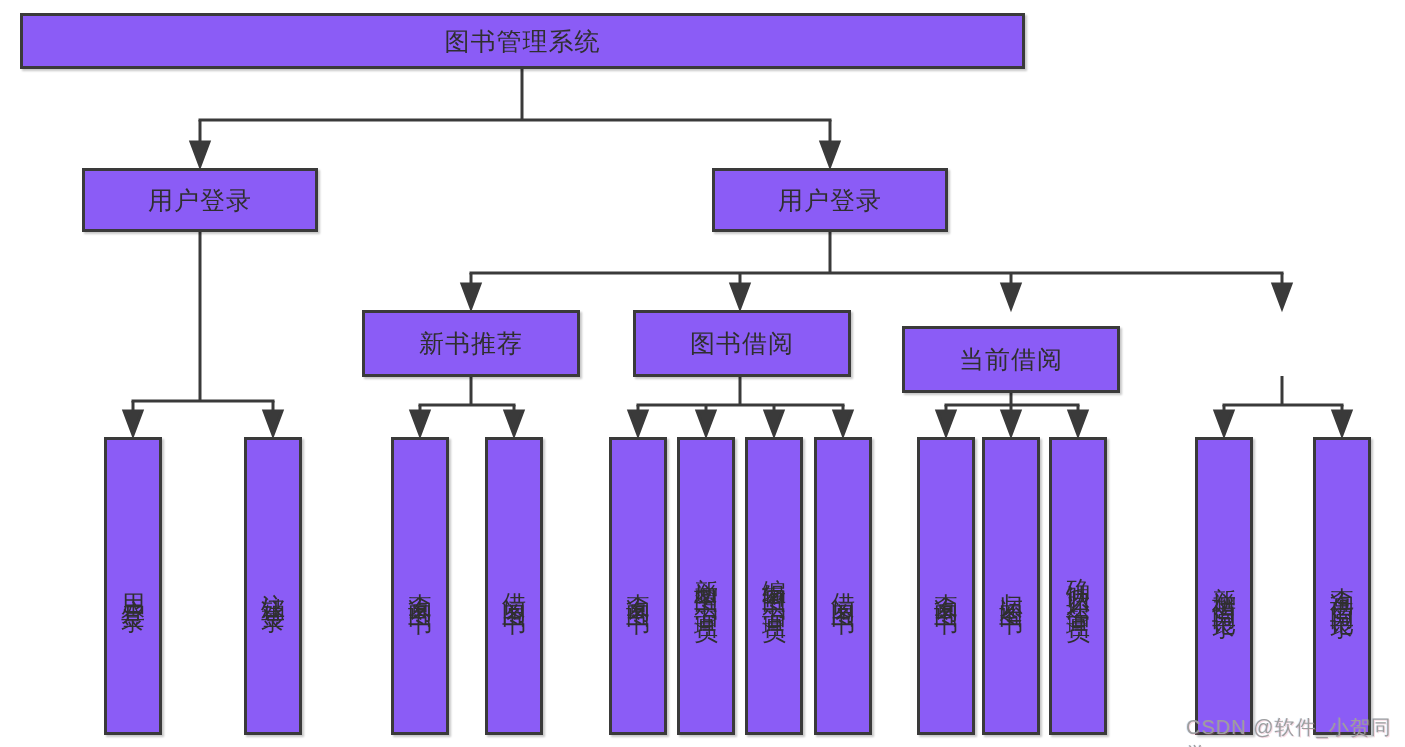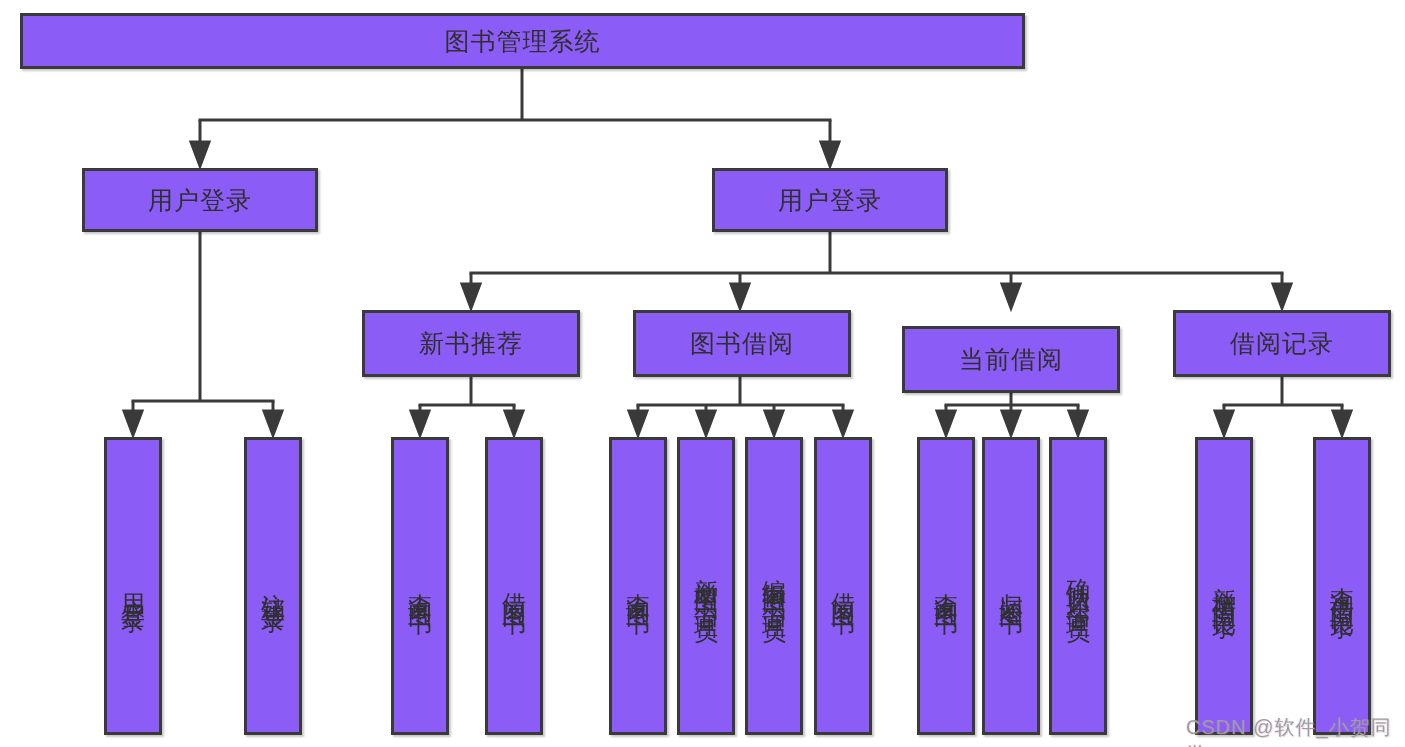--- a/index.html
+++ b/index.html
@@ -98,21 +98,20 @@
   </svg>
 
   <div class="node hbox" style="left:20px;top:13px;width:1005px;height:56px">图书管理系统</div>
 
   <div class="node hbox" style="left:82px;top:168px;width:236px;height:64px">用户登录</div>
   <div class="node hbox" style="left:712px;top:168px;width:236px;height:64px">用户登录</div>
 
   <div class="node hbox" style="left:362px;top:310px;width:218px;height:67px">新书推荐</div>
   <div class="node hbox" style="left:633px;top:310px;width:218px;height:67px">图书借阅</div>
   <div class="node hbox" style="left:902px;top:326px;width:218px;height:67px">当前借阅</div>
-  <div class="node hbox" style="left:1173px;top:310px;width:218px;height:67px">借阅记录</div>
 
   <div class="node vbox" style="left:104px;top:437px;width:58px;height:298px">用户登录</div>
   <div class="node vbox" style="left:244px;top:437px;width:58px;height:298px">注销登录</div>
 
   <div class="node vbox" style="left:391px;top:437px;width:58px;height:298px">查询图书</div>
   <div class="node vbox" style="left:485px;top:437px;width:58px;height:298px">借阅图书</div>
 
   <div class="node vbox" style="left:609px;top:437px;width:58px;height:298px">查询图书</div>
   <div class="node vbox" style="left:677px;top:437px;width:58px;height:298px">新增图书（管理员）</div>
   <div class="node vbox" style="left:745px;top:437px;width:58px;height:298px">编辑图书（管理员）</div>

